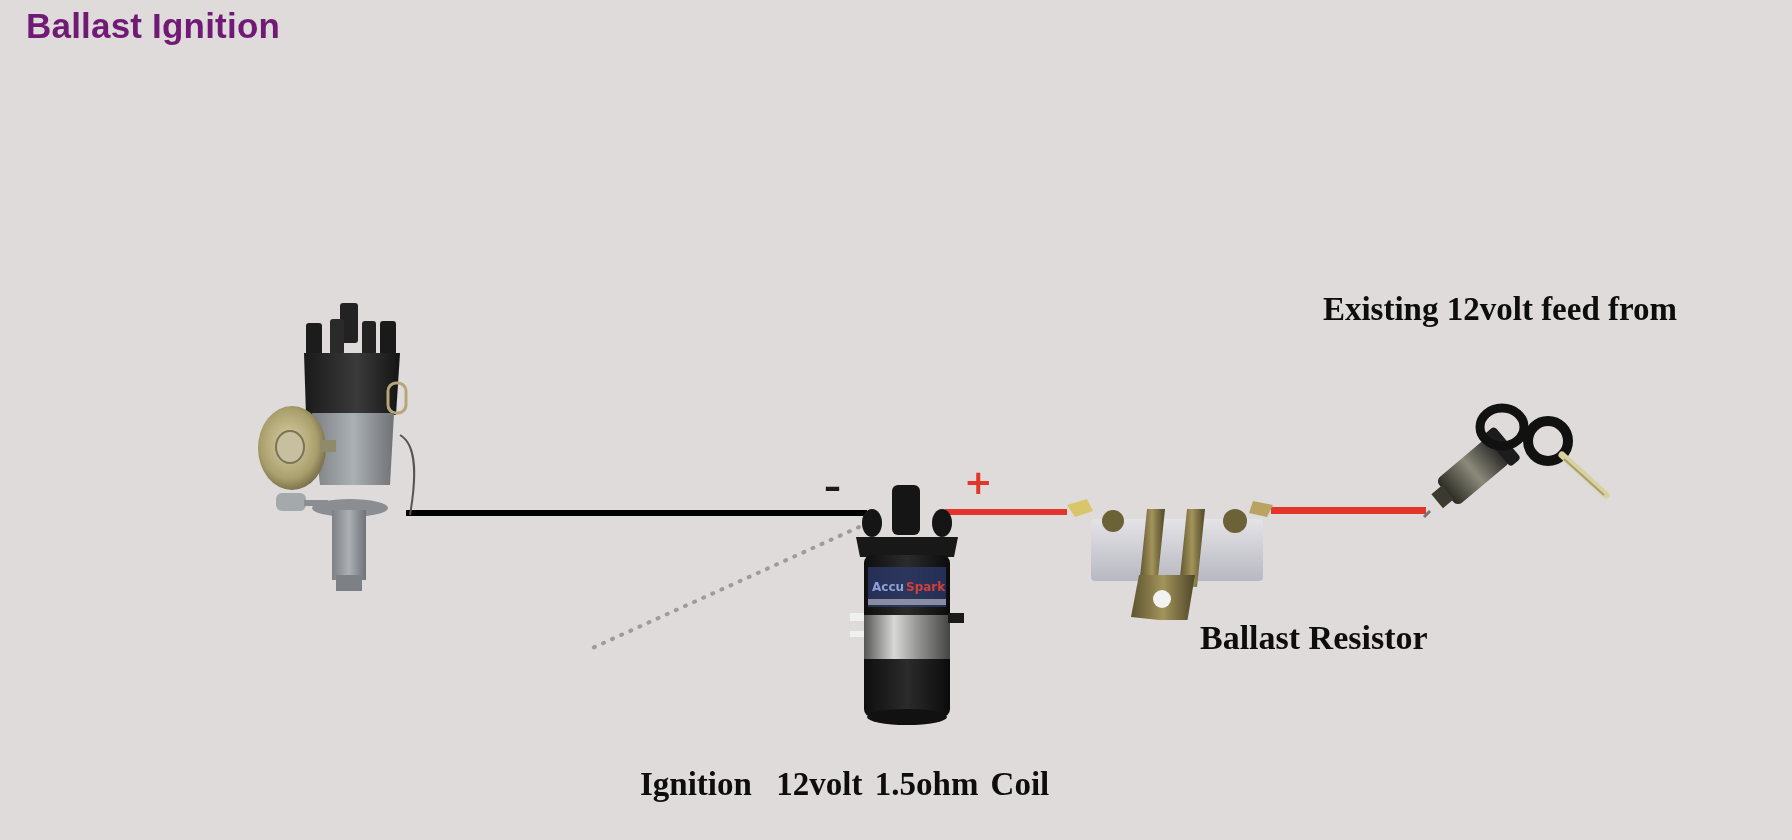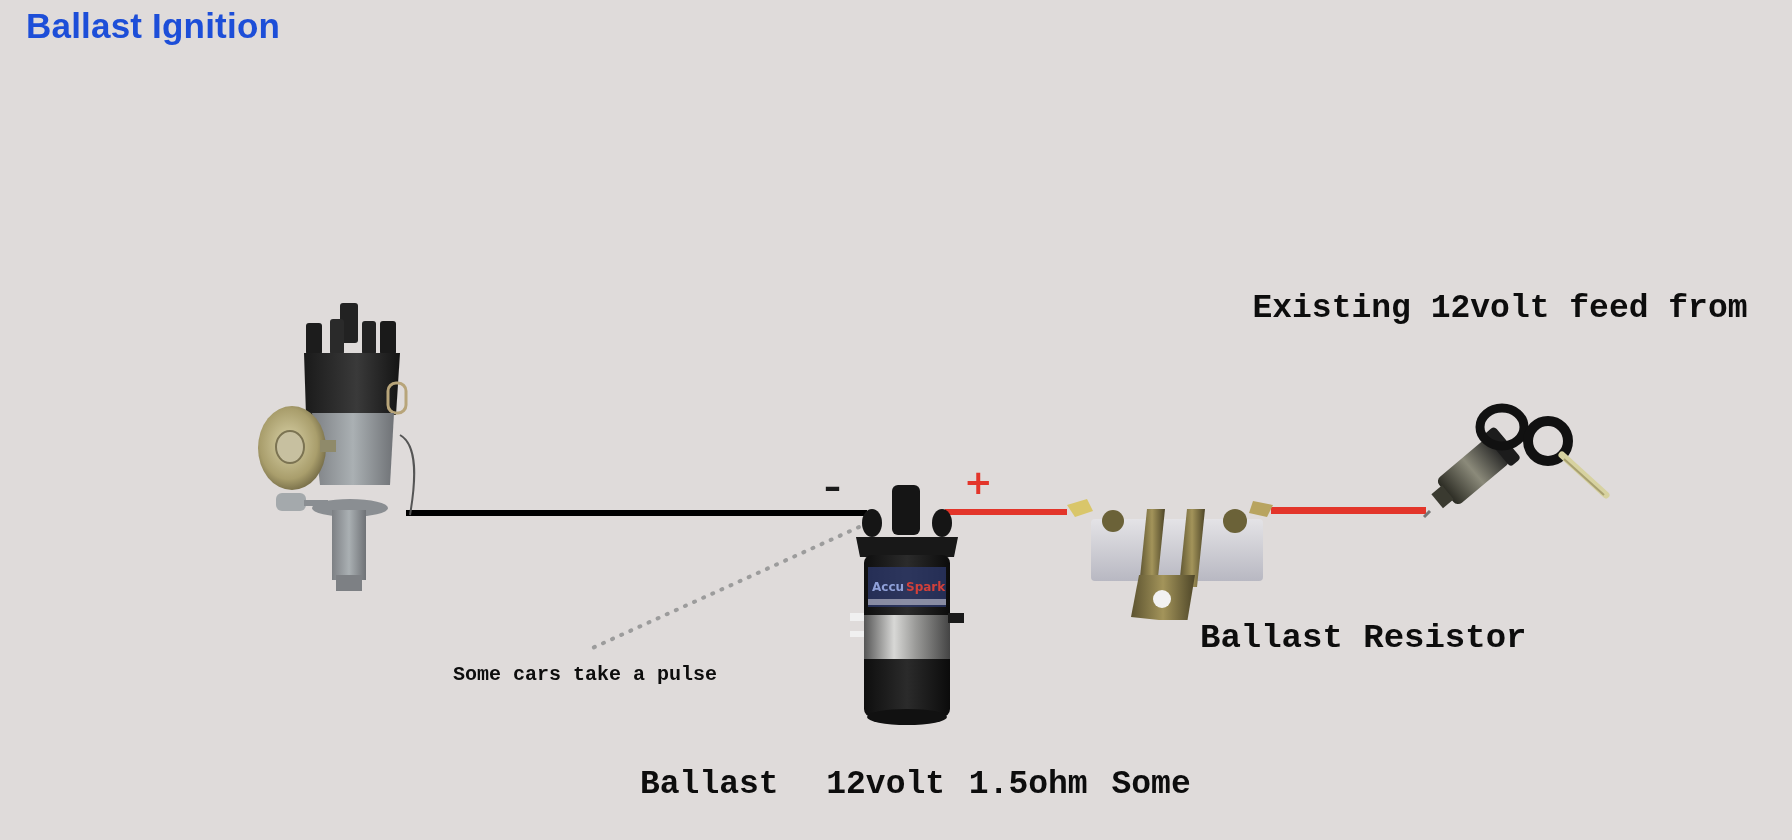--- a/index.html
+++ b/index.html
@@ -4,24 +4,24 @@
 <style>
   html, body { margin:0; padding:0; }
   body {
     width:1792px; height:840px; position:relative; overflow:hidden;
     background:#dfdbda;
     font-family:"DejaVu Sans", "Liberation Sans", sans-serif;
   }
   .title {
     position:absolute; left:26px; top:6px;
     font-family:"Liberation Sans", sans-serif;
-    font-weight:bold; font-size:35px; color:#1d4ed8; letter-spacing:0.2px;
+    font-weight:bold; font-size:35px; color:#701a75; letter-spacing:0.2px;
   }
   .lbl {
-    position:absolute; font-family:Liberation Mono, monospace;
+    position:absolute; font-family:Liberation Serif, serif;
     font-weight:bold; color:#0d0d0d; white-space:nowrap;
   }
   .feed-label { left:1220px; top:284px; width:560px; text-align:center; font-size:33px; line-height:50px; }
   .resistor-label { left:1200px; top:580px; font-size:34px;margin-top:39px; }
   .pulse-note { left:330px; top:660px; width:510px; text-align:center; font-size:20px; line-height:30px; }
   .coil-label { left:640px; top:766px; font-size:33px; word-spacing:4px; }
   .sign { position:absolute; font-weight:bold; font-family:"DejaVu Sans", sans-serif; }
   .minus { left:824px; top:466px; font-size:34px; color:#1a1a1a; }
   .plus { left:964px; top:462px; font-size:34px; color:#e3352a; }
   .wire { position:absolute; }
@@ -165,16 +165,15 @@
   <path d="M10 116 L4 122" stroke="#777" stroke-width="3"></path>
 </svg>
 
 <div class="lbl feed-label">
   <div>Existing 12volt feed from</div>
 </div>
 
 <div class="lbl resistor-label">Ballast Resistor</div>
 
 <div class="lbl pulse-note">
-  <div>Some cars take a pulse</div>
 </div>
 
-<div class="lbl coil-label" style="white-space:pre;">Ballast  12volt 1.5ohm Some</div>
+<div class="lbl coil-label" style="white-space:pre;">Ignition  12volt 1.5ohm Coil</div>
 
 </body></html>

